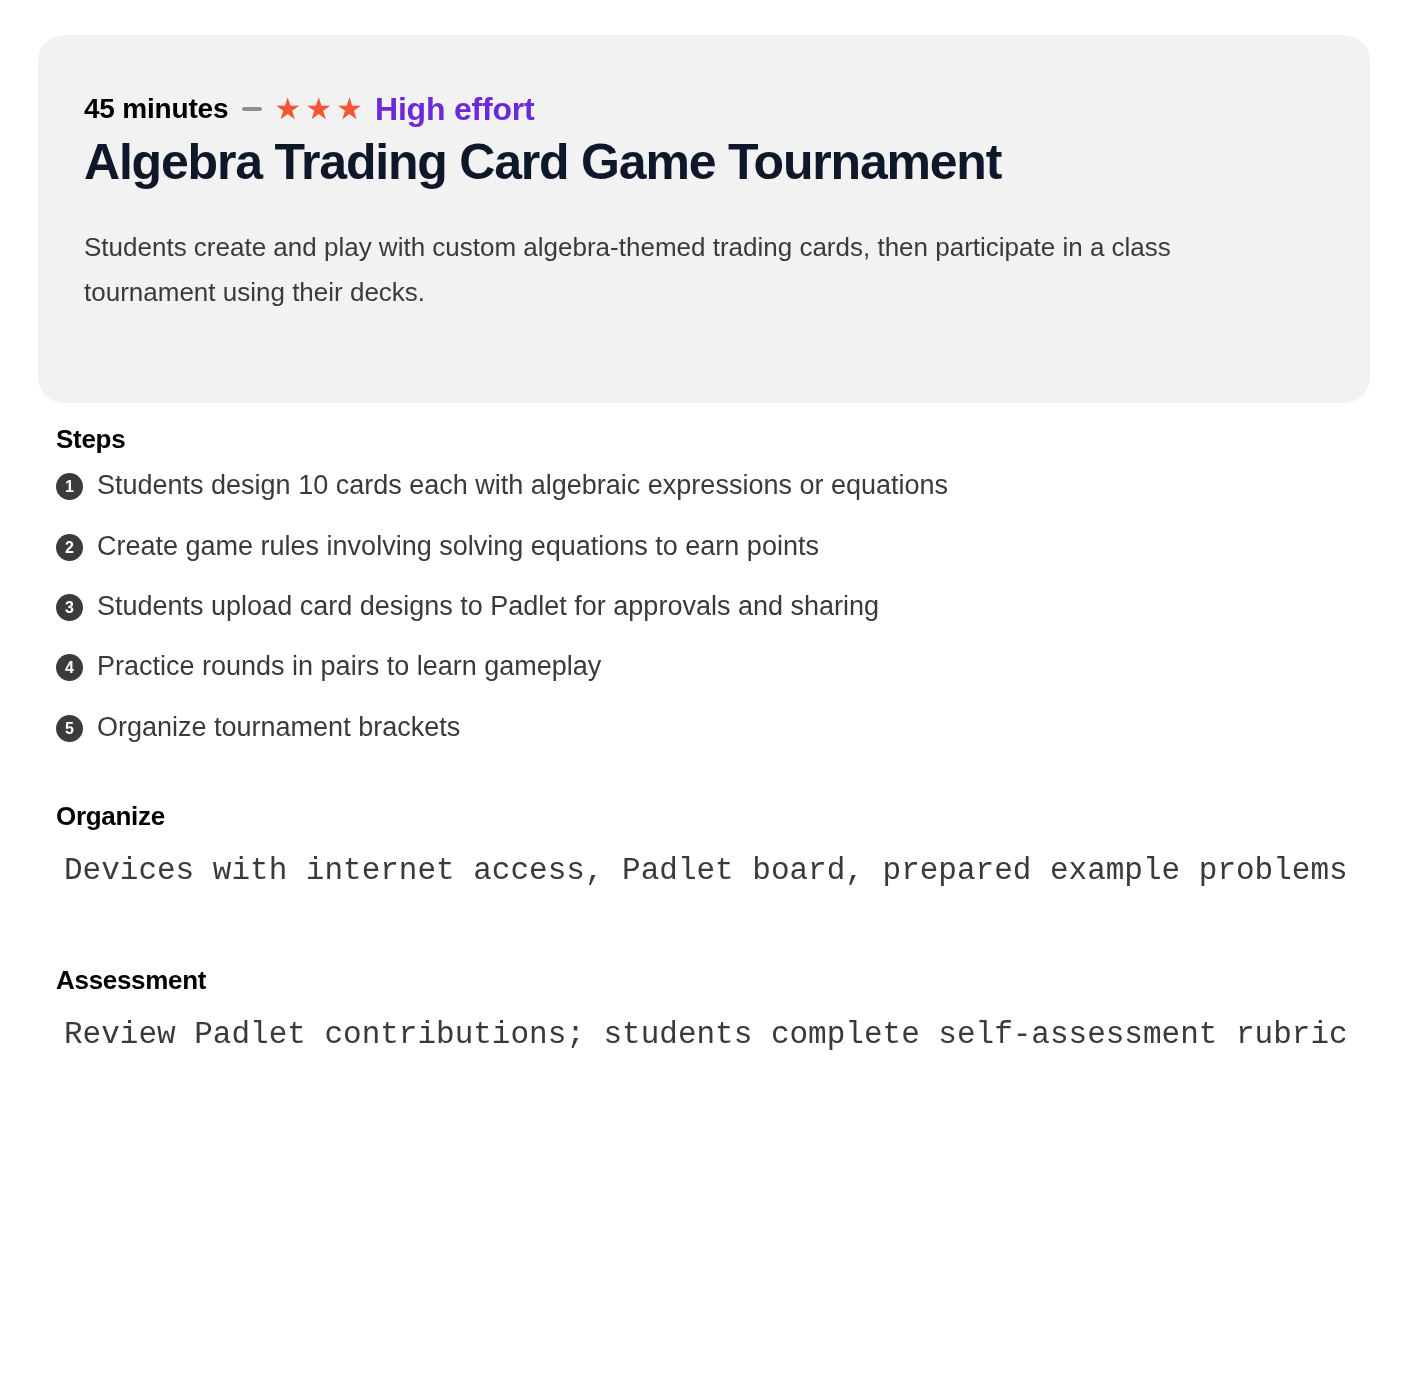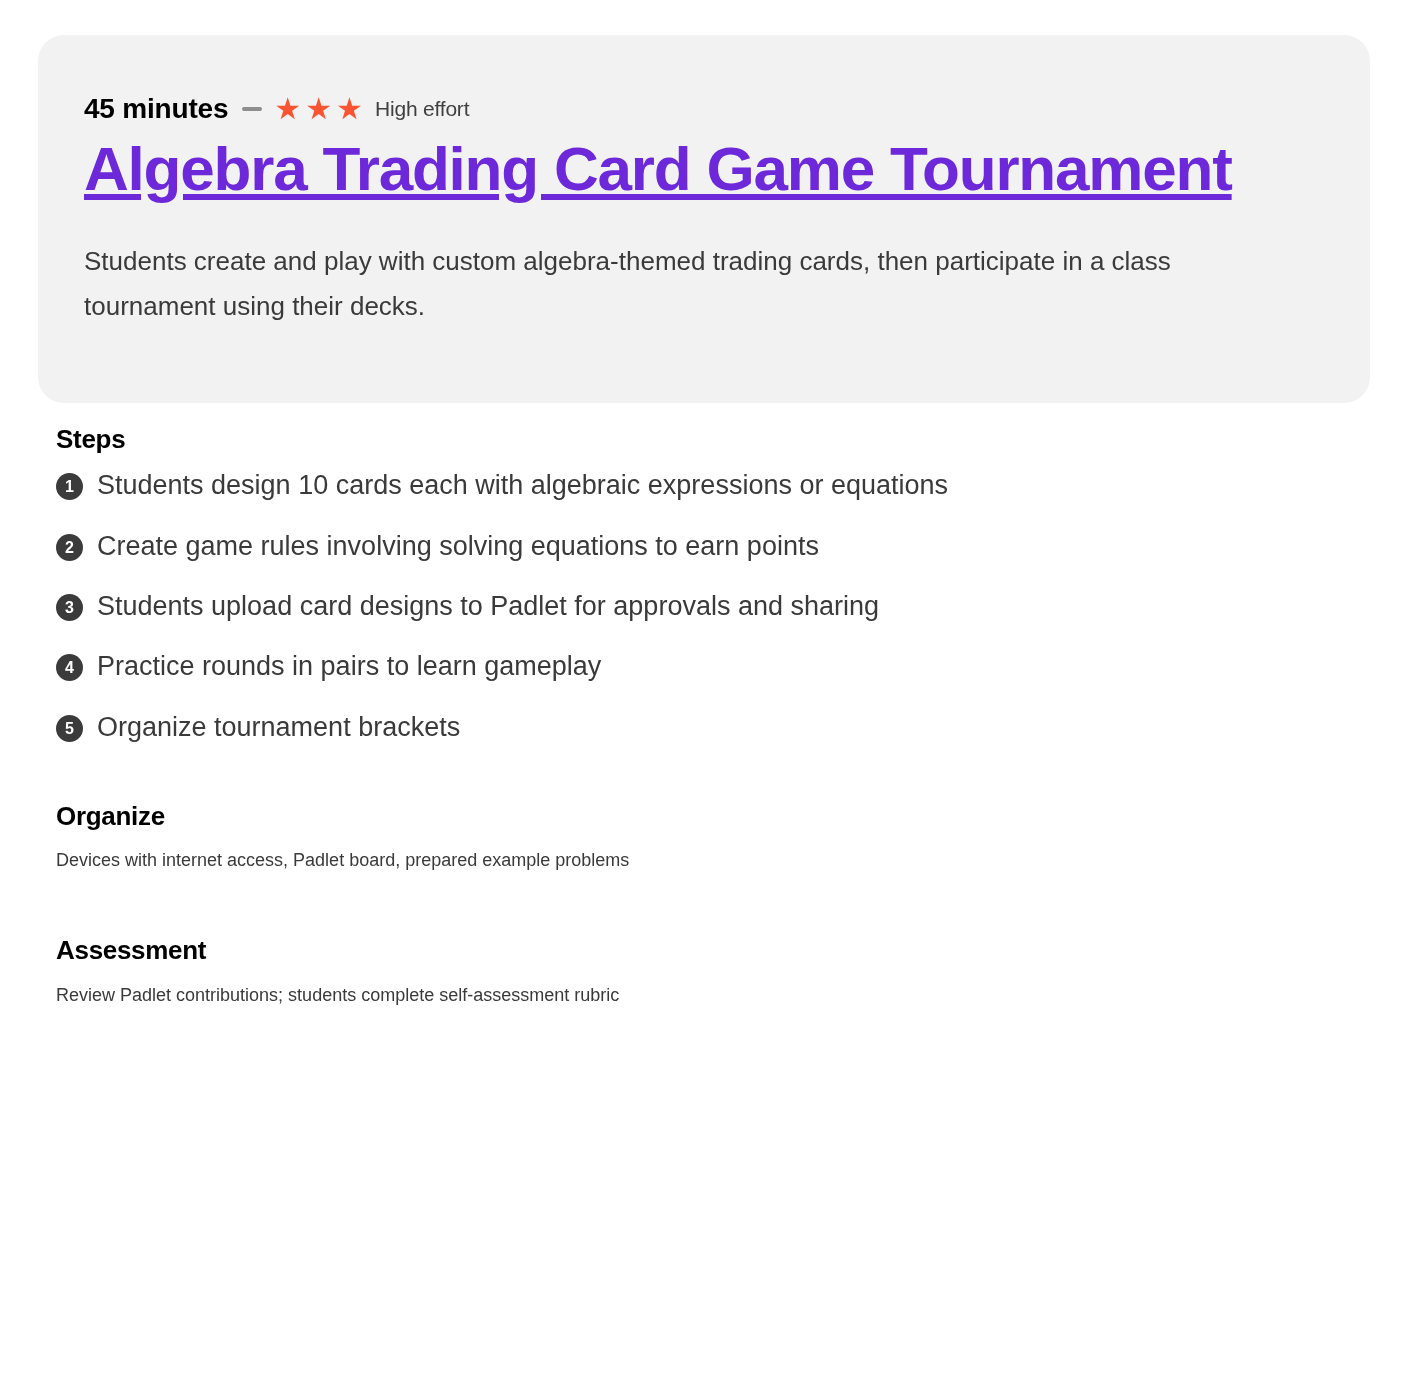--- a/index.html
+++ b/index.html
@@ -63,36 +63,35 @@
     gap: 4px;
     margin-right: 12px;
   }
   .star {
     font-size: 30px;
     line-height: 1;
     color: #FA5433;
     display: inline-block;
   }
   .meta-effort {
-    font-size: 21px;
-    font-weight: normal;
-    color: #404040;
+    font-size: 32px;
+    font-weight: bold;
+    color: #6d28d9;
     letter-spacing: -0.2px;
     white-space: nowrap;
   }
 
   .hero-title {
-    font-size: 62px;
-    font-weight: bold;
-    color: #6d28d9;
+    font-size: 50px;
+    font-weight: bold;
+    color: #0f172a;
     letter-spacing: -1.2px;
     line-height: 1.16;
     margin: 6px 0 0 0;
     white-space: nowrap;
-    text-decoration: underline;
   }
 
   .hero-desc {
     font-size: 26px;
     color: #3A3A3A;
     line-height: 1.72;
     margin: 34px 0 0 0;
     max-width: 1170px;
     font-weight: normal;
   }
@@ -110,25 +109,26 @@
   }
   .section-heading {
     font-size: 26px;
     font-weight: bold;
     color: #000000;
     letter-spacing: -0.3px;
     margin: 0 0 14px 0;
     line-height: 1.2;
   }
   .section-body {
-    font-size: 18px;
+    font-size: 31px;
     color: #3A3A3A;
     line-height: 1.62;
-    margin: 0;
+    margin: 8px;
     font-weight: normal;
+    font-family: Liberation Mono, monospace;
   }
 
   .steps-list {
     list-style: none;
     margin: 0;
     padding: 0;
   }
   .step-item {
     display: flex;
     align-items: flex-start;

